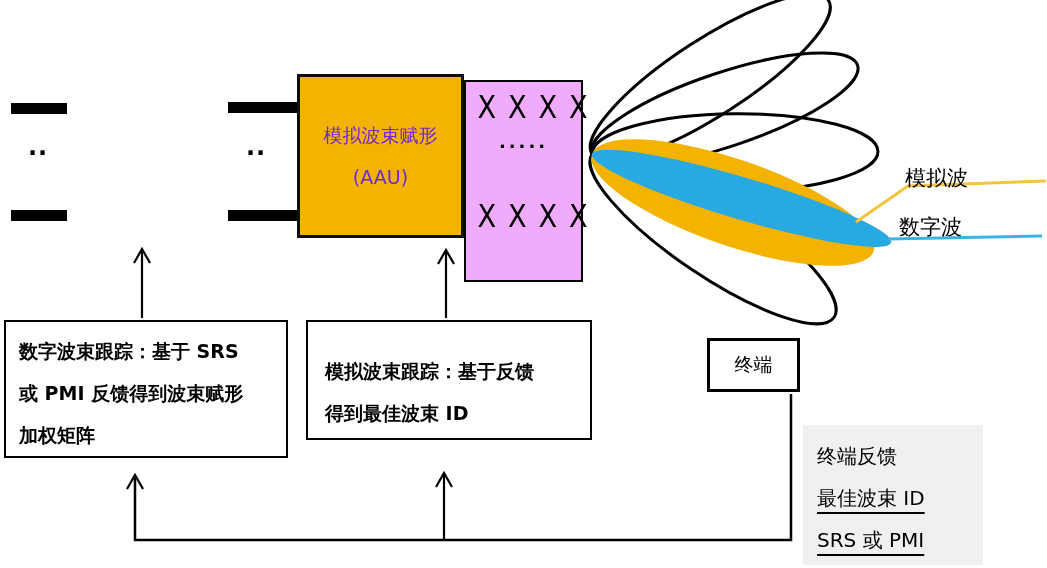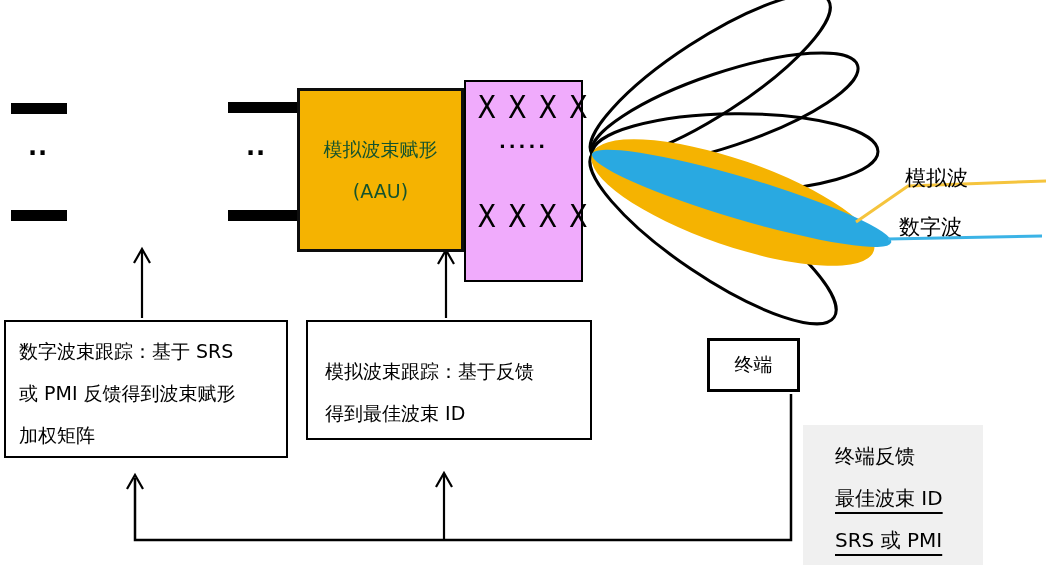--- a/index.html
+++ b/index.html
@@ -8,22 +8,22 @@
     font-family:"DejaVu Sans","Liberation Sans",sans-serif;color:#000;
   }
   .stage svg.gfx{position:absolute;left:0;top:0;}
   .abs{position:absolute;box-sizing:border-box;}
 
   
   .blockbox{display:flex;flex-direction:column;align-items:center;justify-content:center;
     text-align:center;font-size:19px;font-weight:500;gap:16px;line-height:26px;}
   .digital-box{left:64px;top:82px;width:166px;height:164px;background:#29A9E1;
     border:3px solid #0d0d0d;color:#17375E;}
-  .analog-box{left:297px;top:88px;width:167px;height:164px;background:#F5B301;
-    border:3px solid #0d0d0d;color:#14532d;}
+  .analog-box{left:297px;top:74px;width:167px;height:164px;background:#F5B301;
+    border:3px solid #0d0d0d;color:#6d28d9;}
 
   
   .antenna-box{left:464px;top:80px;width:119px;height:202px;background:#f0abfc;border:2.5px solid #000;}
   .xrow{position:absolute;left:0;right:0;text-align:center;font-size:34px;line-height:34px;
     font-weight:400;letter-spacing:2px;transform:scale(0.8,0.95);transform-origin:50% 50%;white-space:nowrap;}
   .xrow.top{top:8px;}
   .xrow.bottom{top:117px;}
   .xdots{position:absolute;left:0;right:0;top:50px;text-align:center;font-size:18px;font-weight:700;
     letter-spacing:3px;line-height:20px;}
 
@@ -34,29 +34,29 @@
 
   
   .beamlabel{font-size:21px;line-height:24px;white-space:nowrap;}
   .beamlabel.analog{left:905px;top:166px;}
   .beamlabel.digital{left:899px;top:215px;text-align:right;}
 
   
   .notebox{background:#fff;border:2.5px solid #000;font-size:19px;line-height:42px;}
   .note-digital{left:4px;top:320px;width:284px;height:138px;padding:8px 8px 0 13px;}
   .note-analog{left:306px;top:320px;width:286px;height:120px;padding:28px 8px 0 17px;}
-  .notebox div{white-space:nowrap;}
+  .notebox div{white-space:nowrap;font-weight:bold;}
 
   
   .terminal-box{left:707px;top:338px;width:93px;height:54px;background:#fff;border:3px solid #000;
     display:flex;align-items:center;justify-content:center;font-size:19px;}
 
   
   .feedback-panel{left:803px;top:425px;width:180px;height:140px;background:#F0F0F0;
-    padding:10px 8px 0 32px;font-size:20px;line-height:42px;}
+    padding:10px 8px 0 14px;font-size:20px;line-height:42px;}
   .feedback-panel .u{text-decoration:underline;text-decoration-thickness:2px;text-underline-offset:7px;}
   .feedback-panel div{white-space:nowrap;}
 </style>
 </head>
 <body>
 
 <div class="stage">
 
   <svg class="gfx" width="1047" height="568" viewBox="0 0 1047 568">
 

